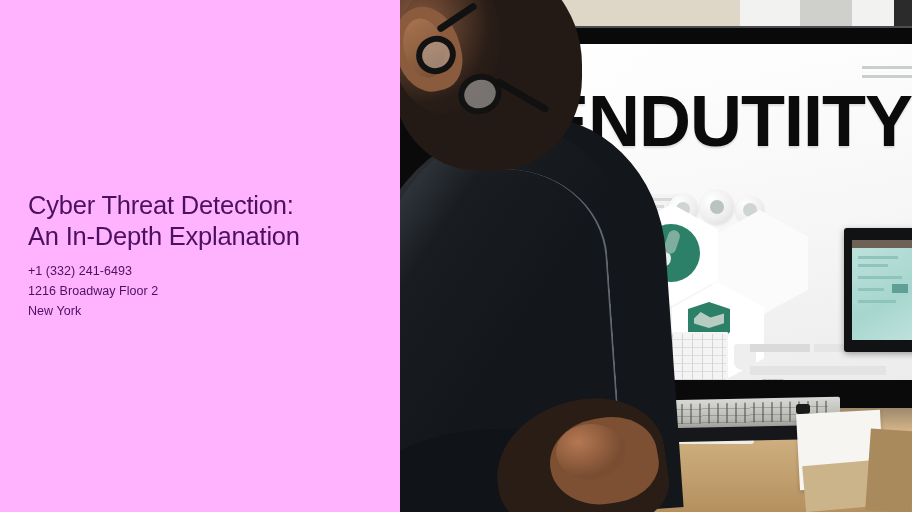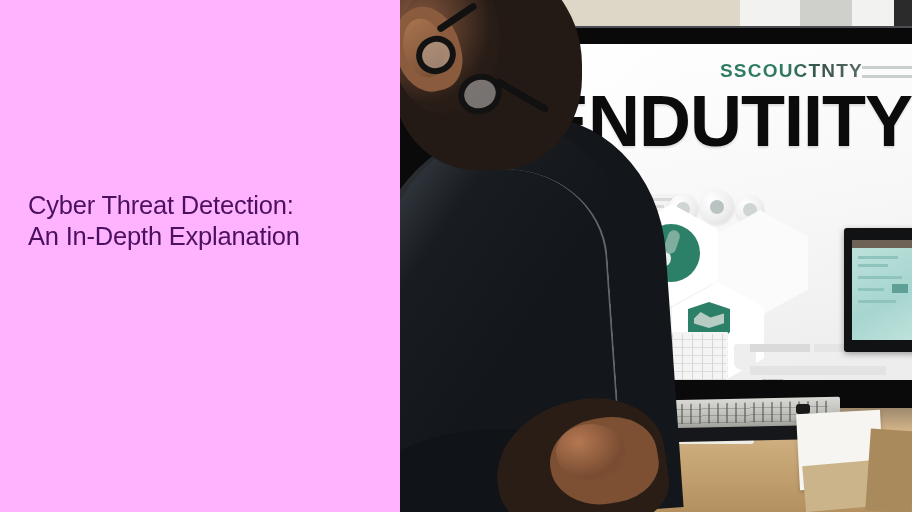--- a/index.html
+++ b/index.html
@@ -435,22 +435,25 @@
 
 <div class="page">
 
   <div class="info-panel">
     <div class="info-inner">
 
       <div class="article-title">Cyber Threat Detection:
 An In-Depth Explanation</div>
 
 
-
-
+      <div class="contact-line">+1 (332) 241-6493</div>
+
+      <div class="contact-line">1216 Broadway Floor 2</div>
+
+      <div class="contact-line">New York</div>
 
 
 
     </div>
   </div>
 
   <div class="photo">
 
     <div class="ph wall-left"></div>
     <div class="ph wall-cream"></div>
@@ -460,21 +463,20 @@
 
     <div class="ph desk"></div>
     <div class="ph desk-shadow"></div>
 
     <div class="ph bezel-top2"></div>
     <div class="ph bezel-top"></div>
 
     <div class="ph screen">
       <div class="ph screen-sheen"></div>
 
-      <div class="ph scr-sub-fade">SSCOUCTNTY</div>
 
       <div class="ph scr-lines">
         <i></i>
           <i></i>
       </div>
 
       <div class="ph scr-title">SENDUTIITY</div>
 
       <div class="ph strip strip-a"></div>
       <div class="ph strip-a2"></div>

